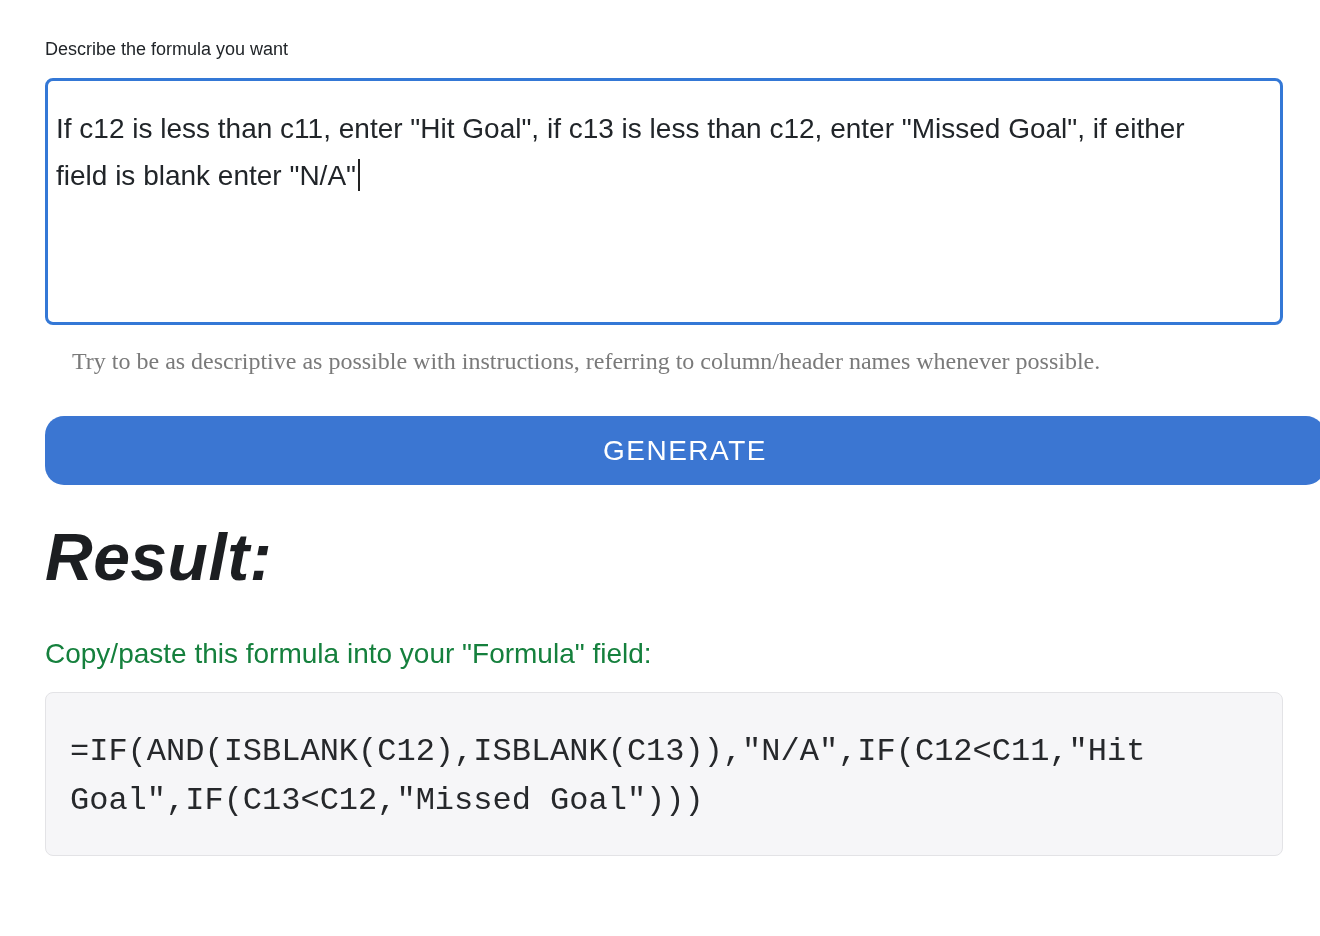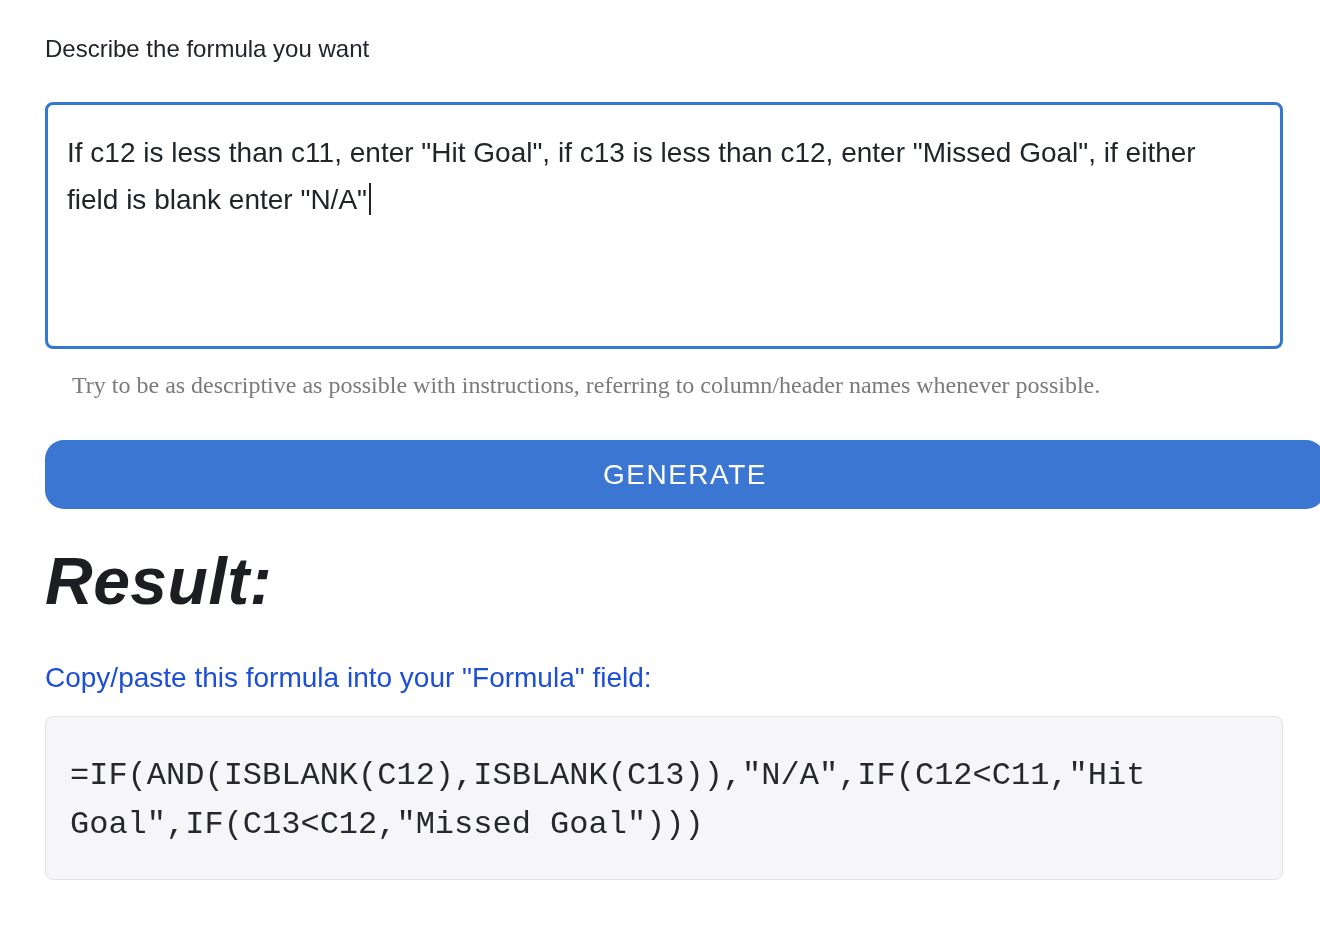--- a/index.html
+++ b/index.html
@@ -9,31 +9,31 @@
     width: 1320px; height: 936px;
     font-family: "Liberation Sans", sans-serif;
     color: #212529;
     overflow: hidden;
   }
   .container {
     padding: 30px 37px 0 45px;
   }
   .field-label {
     display: block;
-    font-size: 24px;
+    font-size: 18px;
     line-height: 34px;
-    margin: 2px 0 36px 0;
+    margin: 2px 0 12px 0;
     color: #212529;
   }
   .description-box {
     width: 1238px;
     height: 247px;
     border: 3px solid #3478d6;
     border-radius: 8px;
-    padding: 24px 44px 0 19px;
+    padding: 24px 44px 0 8px;
     font-size: 28px;
     line-height: 47px;
     color: #212529;
     background: #ffffff;
     cursor: text;
     overflow: hidden;
     white-space: pre-wrap;
     word-wrap: break-word;
   }
   .caret {
@@ -73,21 +73,21 @@
     line-height: 72px;
     font-weight: bold;
     color: #1c1e21;
     letter-spacing: 0.5px;
     font-style: italic;
   }
   .copy-instruction {
     margin: 44px 0 0 0;
     font-size: 28px;
     line-height: 34px;
-    color: #1d4ed8;
+    color: #15803d;
   }
   .code-block {
     margin-top: 21px;
     width: 1238px;
     background: #f6f6f8;
     border: 1px solid #e3e3e6;
     border-radius: 8px;
     padding: 34px 24px 30px 24px;
     font-family: "Liberation Mono", monospace;
     font-size: 32px;

